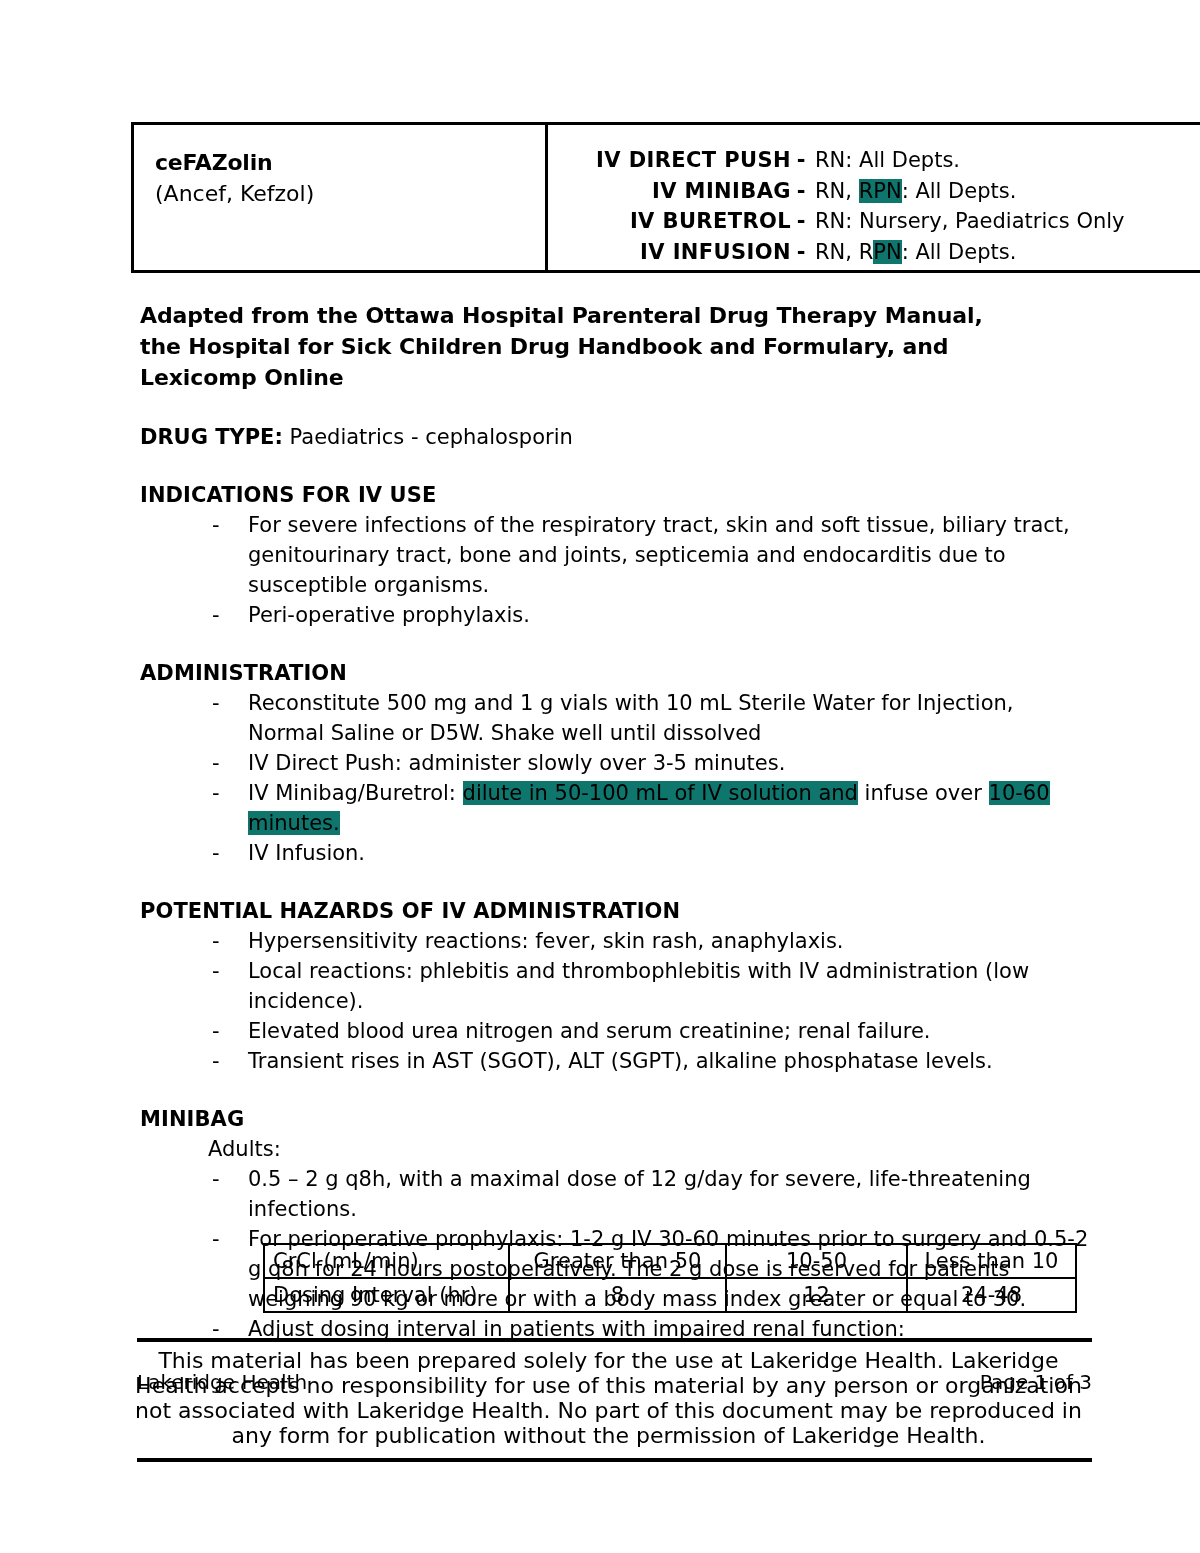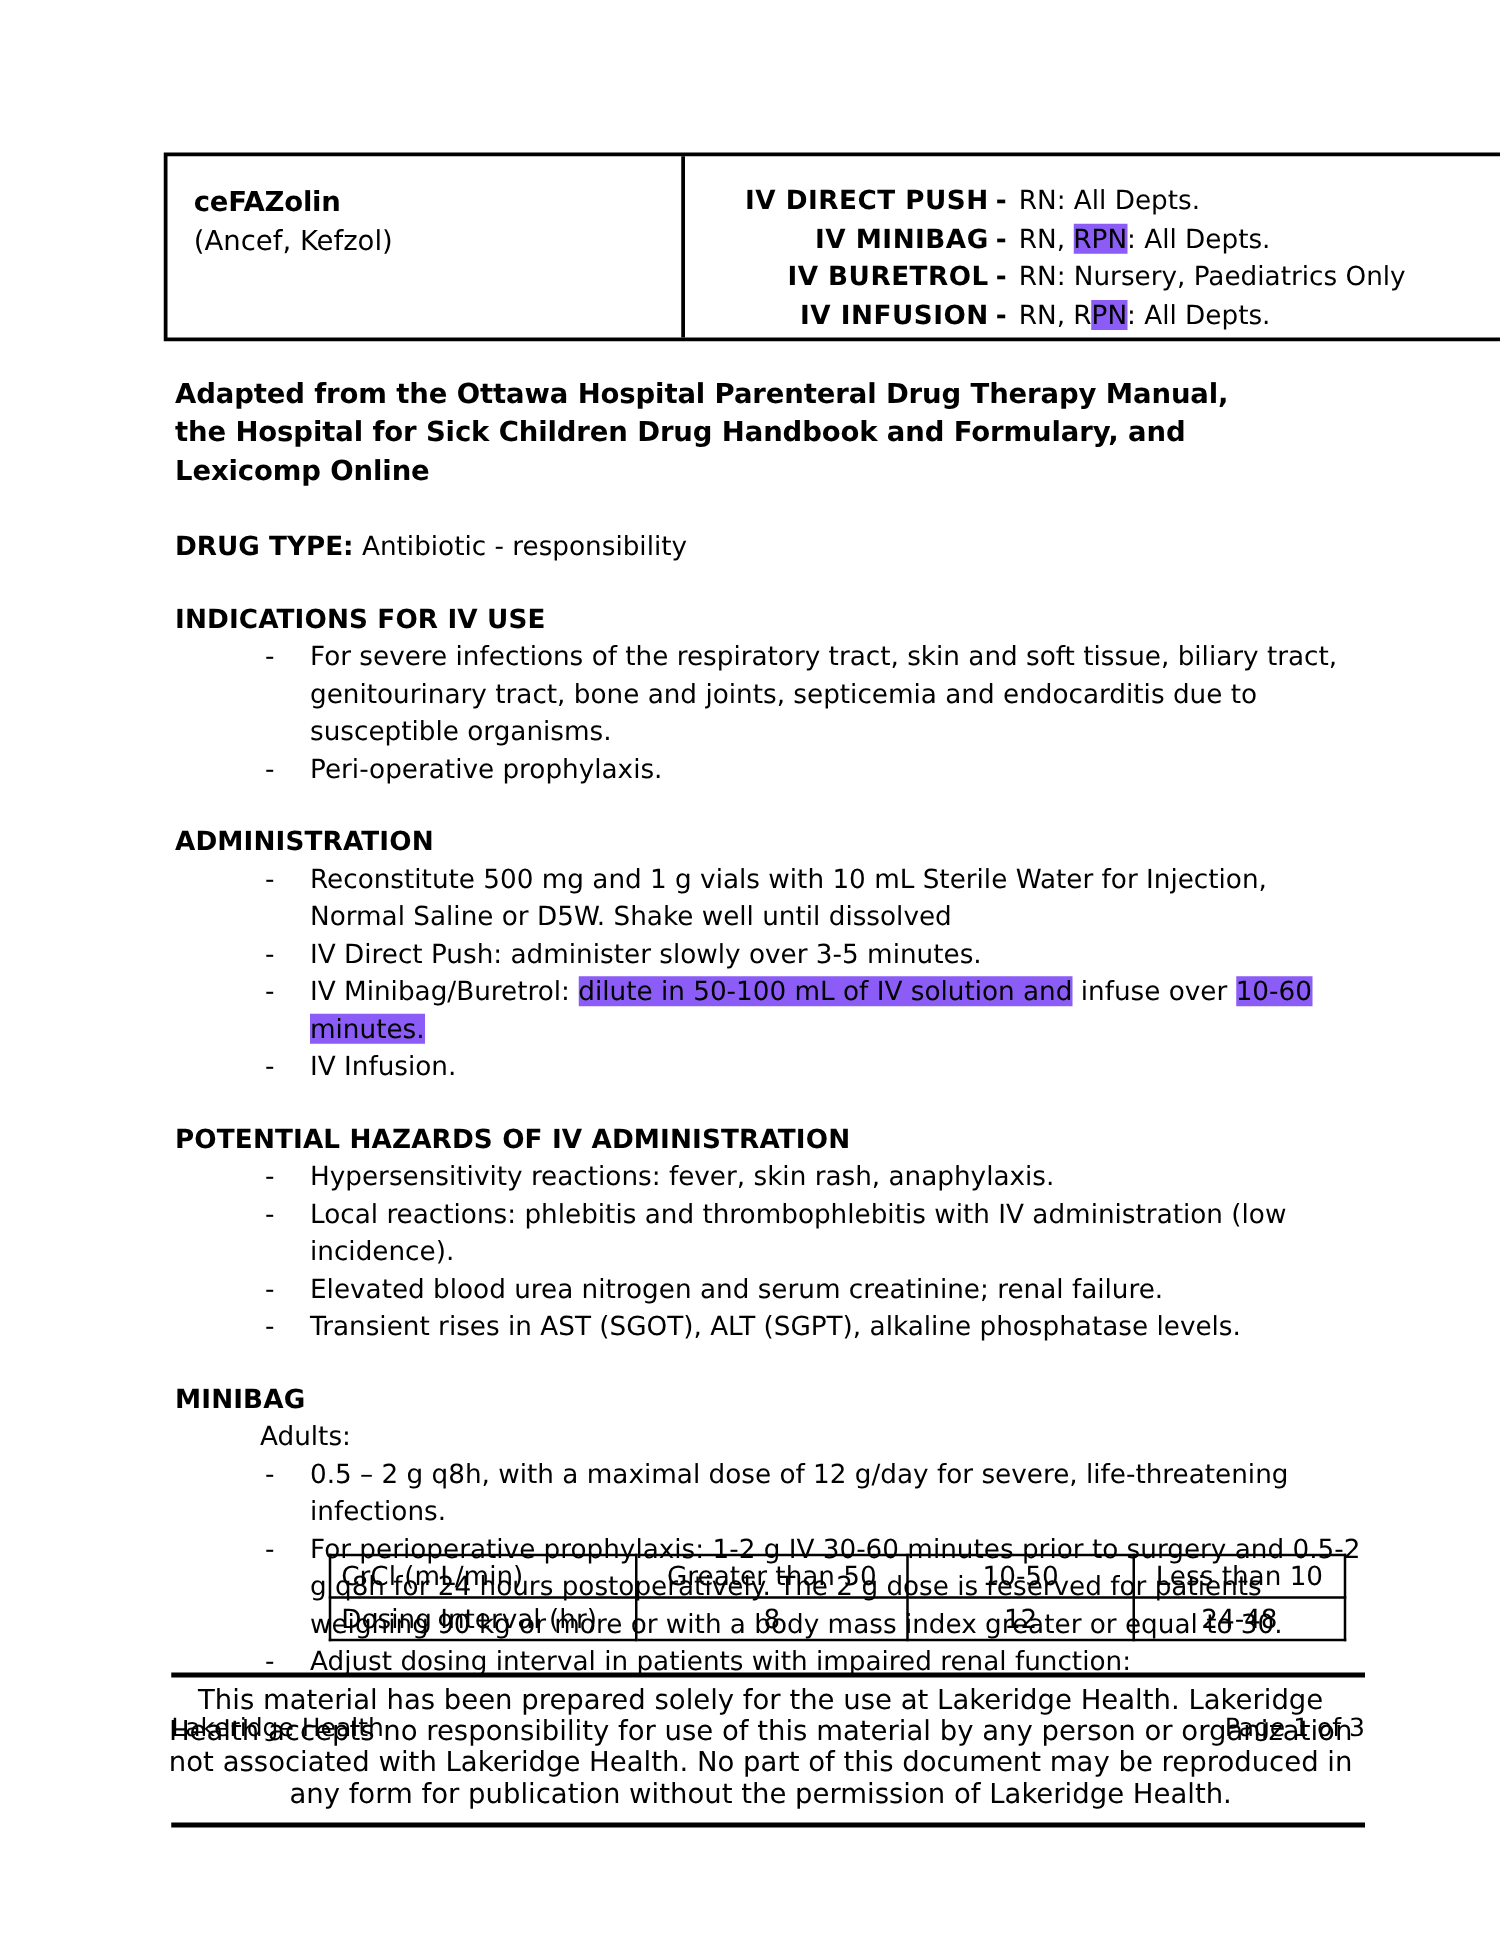--- a/index.html
+++ b/index.html
@@ -74,21 +74,21 @@
     width: 20px;
     text-align: center;
     font-weight: bold;
     flex: none;
   }
   .route-value {
     flex: 1;
     padding-left: 4px;
   }
   .hl {
-    background: #8b5cf6;
+    background: #0f766e;
   }
 
   
   .body-block {
     position: absolute;
     left: 140px;
     top: 300px;
     width: 950px;
   }
   .adapted {
@@ -247,21 +247,21 @@
   </div>
 
   <div class="body-block">
 
     <div class="adapted">Adapted from the Ottawa Hospital Parenteral Drug Therapy Manual, the Hospital for Sick Children Drug Handbook and Formulary, and Lexicomp Online</div>
 
     <div class="spacer-lg"></div>
 
     <div class="kv-line">
       <span class="k">DRUG TYPE:</span>
-      <span>Antibiotic - responsibility</span>
+      <span>Paediatrics - cephalosporin</span>
     </div>
 
     <div class="spacer-md"></div>
 
     <div class="section-head">INDICATIONS FOR IV USE</div>
     <ul class="dashlist">
       <li>For severe infections of the respiratory tract, skin and soft tissue, biliary tract, genitourinary tract, bone and joints, septicemia and endocarditis due to susceptible organisms.</li>
       <li>Peri-operative prophylaxis.</li>
     </ul>
 

